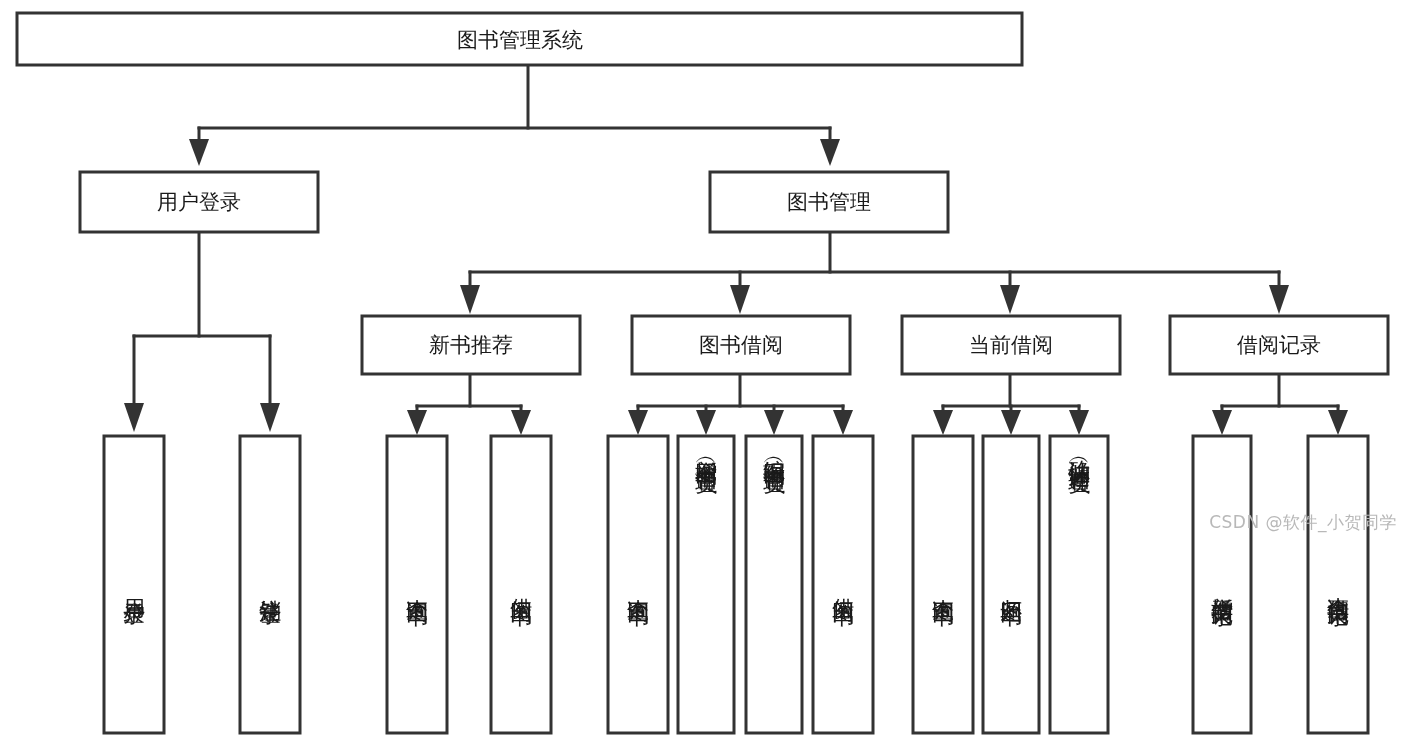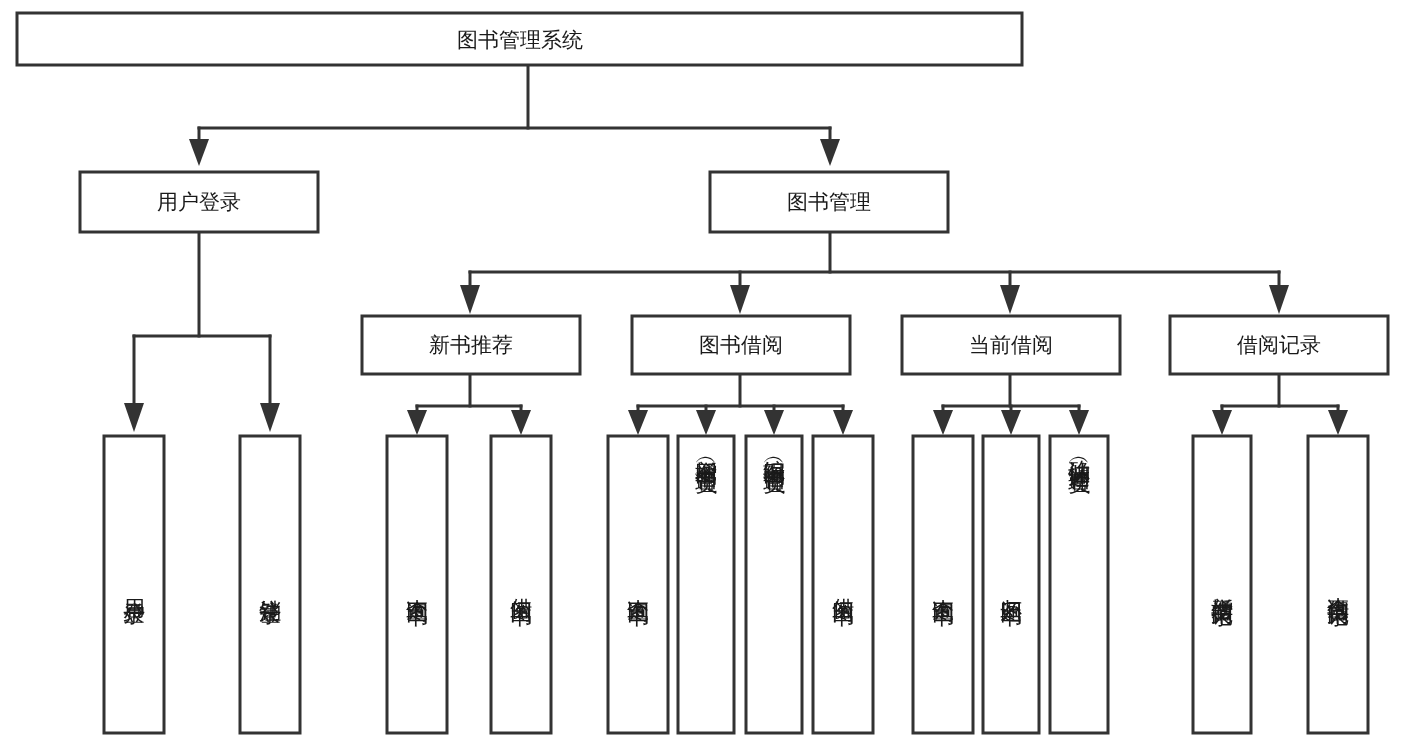--- a/index.html
+++ b/index.html
@@ -225,13 +225,14 @@
     <span class="vlabel" style="margin-top:6px;">确认归还（管理员）</span>
   </div>
 
   <div class="vlabel-wrap" style="left:1193px; top:436px; width:58px; height:297px;">
     <span class="vlabel">新增借阅记录</span>
   </div>
   <div class="vlabel-wrap" style="left:1308px; top:436px; width:60px; height:297px;">
     <span class="vlabel">查询借阅记录</span>
   </div>
 
+  <div class="watermark">CSDN @软件_小贺同学</div>
 </div>
 
 </body></html>

